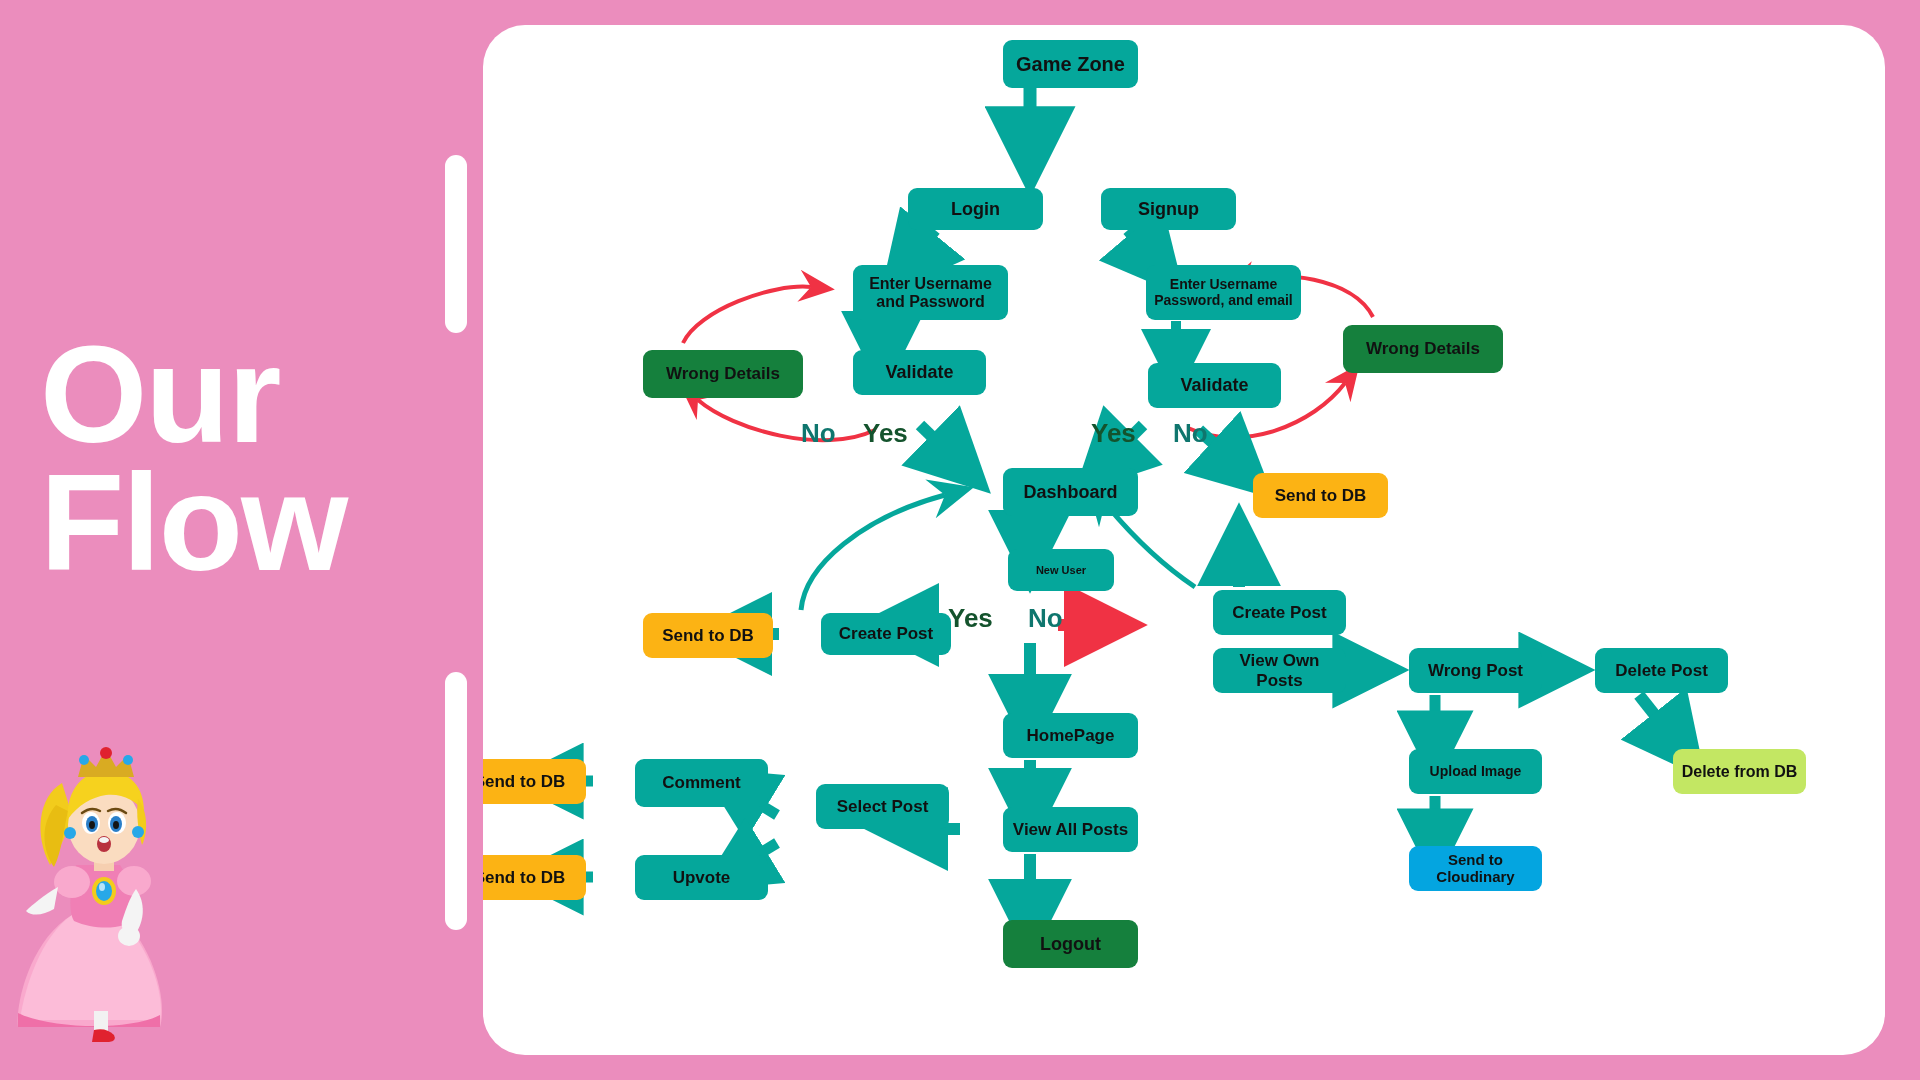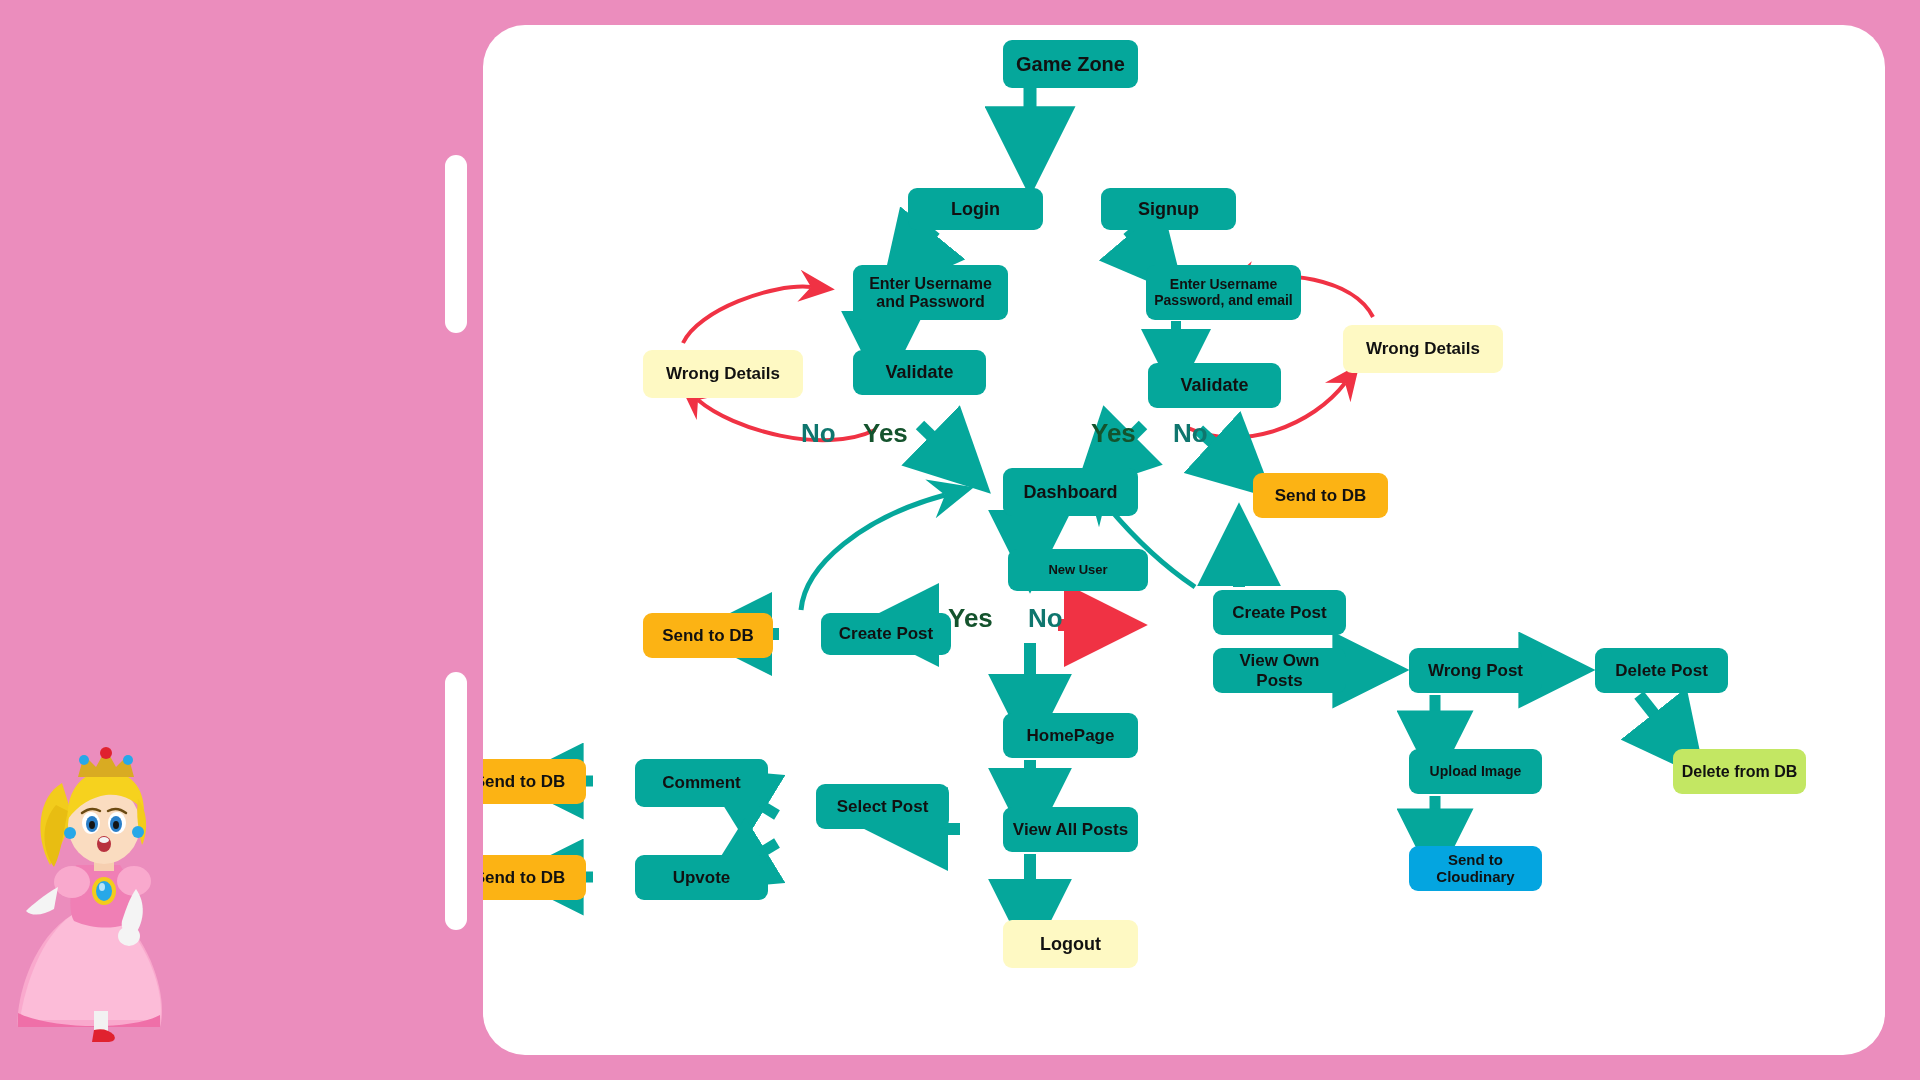--- a/index.html
+++ b/index.html
@@ -32,21 +32,21 @@
   #flow-stage{position:absolute;left:0;top:0;width:1402px;height:1030px;}
 
   
   .node{
     position:absolute;box-sizing:border-box;
     display:flex;align-items:center;justify-content:center;text-align:center;
     border-radius:9px;color:#111111;font-weight:600;
     line-height:1.12;padding:3px 6px;margin-left:40px;
   }
   .teal  {background:#05A79B;}
-  .red   {background:#fef9c3;}
+  .red   {background:#15803d;}
   .amber {background:#FCB314;}
   .blue  {background:#04A5E0;}
   .lime  {background:#C3E763;}
 
   .flowlabel{
     position:absolute;font-weight:600;font-size:26px;
     display:flex;align-items:center;justify-content:center;
   }
   .lbl-yes{color:#14532d;}
   .lbl-no {color:#0f766e;}
@@ -54,20 +54,22 @@
   svg.edges{position:absolute;left:0;top:0;width:1402px;height:1030px;pointer-events:none;}
 </style>
 </head>
 <body>
 
 <div id="left-panel">
 
   <div id="deco-bar-top" class="deco-bar"></div>
   <div id="deco-bar-bottom" class="deco-bar"></div>
 
+  <div id="hero-title">Our
+Flow</div>
 
   <svg id="character" viewBox="0 0 215 330">
 
     <path d="M62 200 C20 225 5 290 8 312 L150 312 C158 285 142 228 108 200 Z" fill="#f9a9cd"></path>
     <path d="M62 200 C30 222 14 275 10 305 L150 305 C155 282 140 230 108 202 Z" fill="#fcbcd8"></path>
     <path d="M8 298 C40 314 120 316 150 300 L150 312 L8 312 Z" fill="#ef6fa8"></path>
 
     <rect x="84" y="296" width="14" height="22" fill="#f2f2f2"></rect>
     <path d="M84 315 q12 -3 20 5 q3 6 -5 7 l-17 0 z" fill="#e0222f"></path>
 
@@ -202,21 +204,21 @@
         <div class="node teal" style="left: 385px; top: 163px; width: 135px; height: 42px; font-size: 18px;">Login</div>
         <div class="node teal" style="left: 578px; top: 163px; width: 135px; height: 42px; font-size: 18px;">Signup</div>
         <div class="node teal" style="left: 330px; top: 240px; width: 155px; height: 55px; font-size: 16px;">Enter Username and Password</div>
         <div class="node teal" style="left: 623px; top: 240px; width: 155px; height: 55px; font-size: 14px;">Enter Username Password, and email</div>
         <div class="node teal" style="left: 330px; top: 325px; width: 133px; height: 45px; font-size: 18px;">Validate</div>
         <div class="node teal" style="left: 625px; top: 338px; width: 133px; height: 45px; font-size: 18px;">Validate</div>
         <div class="node red" style="left: 120px; top: 325px; width: 160px; height: 48px; font-size: 17px;">Wrong Details</div>
         <div class="node red" style="left: 820px; top: 300px; width: 160px; height: 48px; font-size: 17px;">Wrong Details</div>
         <div class="node teal" style="left: 480px; top: 443px; width: 135px; height: 48px; font-size: 18px;">Dashboard</div>
         <div class="node amber" style="left: 730px; top: 448px; width: 135px; height: 45px; font-size: 17px;">Send to DB</div>
-        <div class="node teal" style="left: 485px; top: 524px; width: 140px; height: 42px; font-size: 13px;">New User</div>
+        <div class="node teal" style="left: 485px; top: 524px; width: 106px; height: 42px; font-size: 11px;">New User</div>
         <div class="node teal" style="left: 298px; top: 588px; width: 130px; height: 42px; font-size: 17px;">Create Post</div>
         <div class="node amber" style="left: 120px; top: 588px; width: 130px; height: 45px; font-size: 17px;">Send to DB</div>
         <div class="node teal" style="left: 690px; top: 565px; width: 133px; height: 45px; font-size: 17px;">Create Post</div>
         <div class="node teal" style="left: 690px; top: 623px; width: 133px; height: 45px; font-size: 17px;">View Own Posts</div>
         <div class="node teal" style="left: 886px; top: 623px; width: 133px; height: 45px; font-size: 17px;">Wrong Post</div>
         <div class="node teal" style="left: 1072px; top: 623px; width: 133px; height: 45px; font-size: 17px;">Delete Post</div>
         <div class="node teal" style="left: 886px; top: 724px; width: 133px; height: 45px; font-size: 14px;">Upload Image</div>
         <div class="node blue" style="left: 886px; top: 821px; width: 133px; height: 45px; font-size: 15px;">Send to Cloudinary</div>
         <div class="node lime" style="left: 1150px; top: 724px; width: 133px; height: 45px; font-size: 16px;">Delete from DB</div>
         <div class="node teal" style="left: 480px; top: 688px; width: 135px; height: 45px; font-size: 17px;">HomePage</div>

